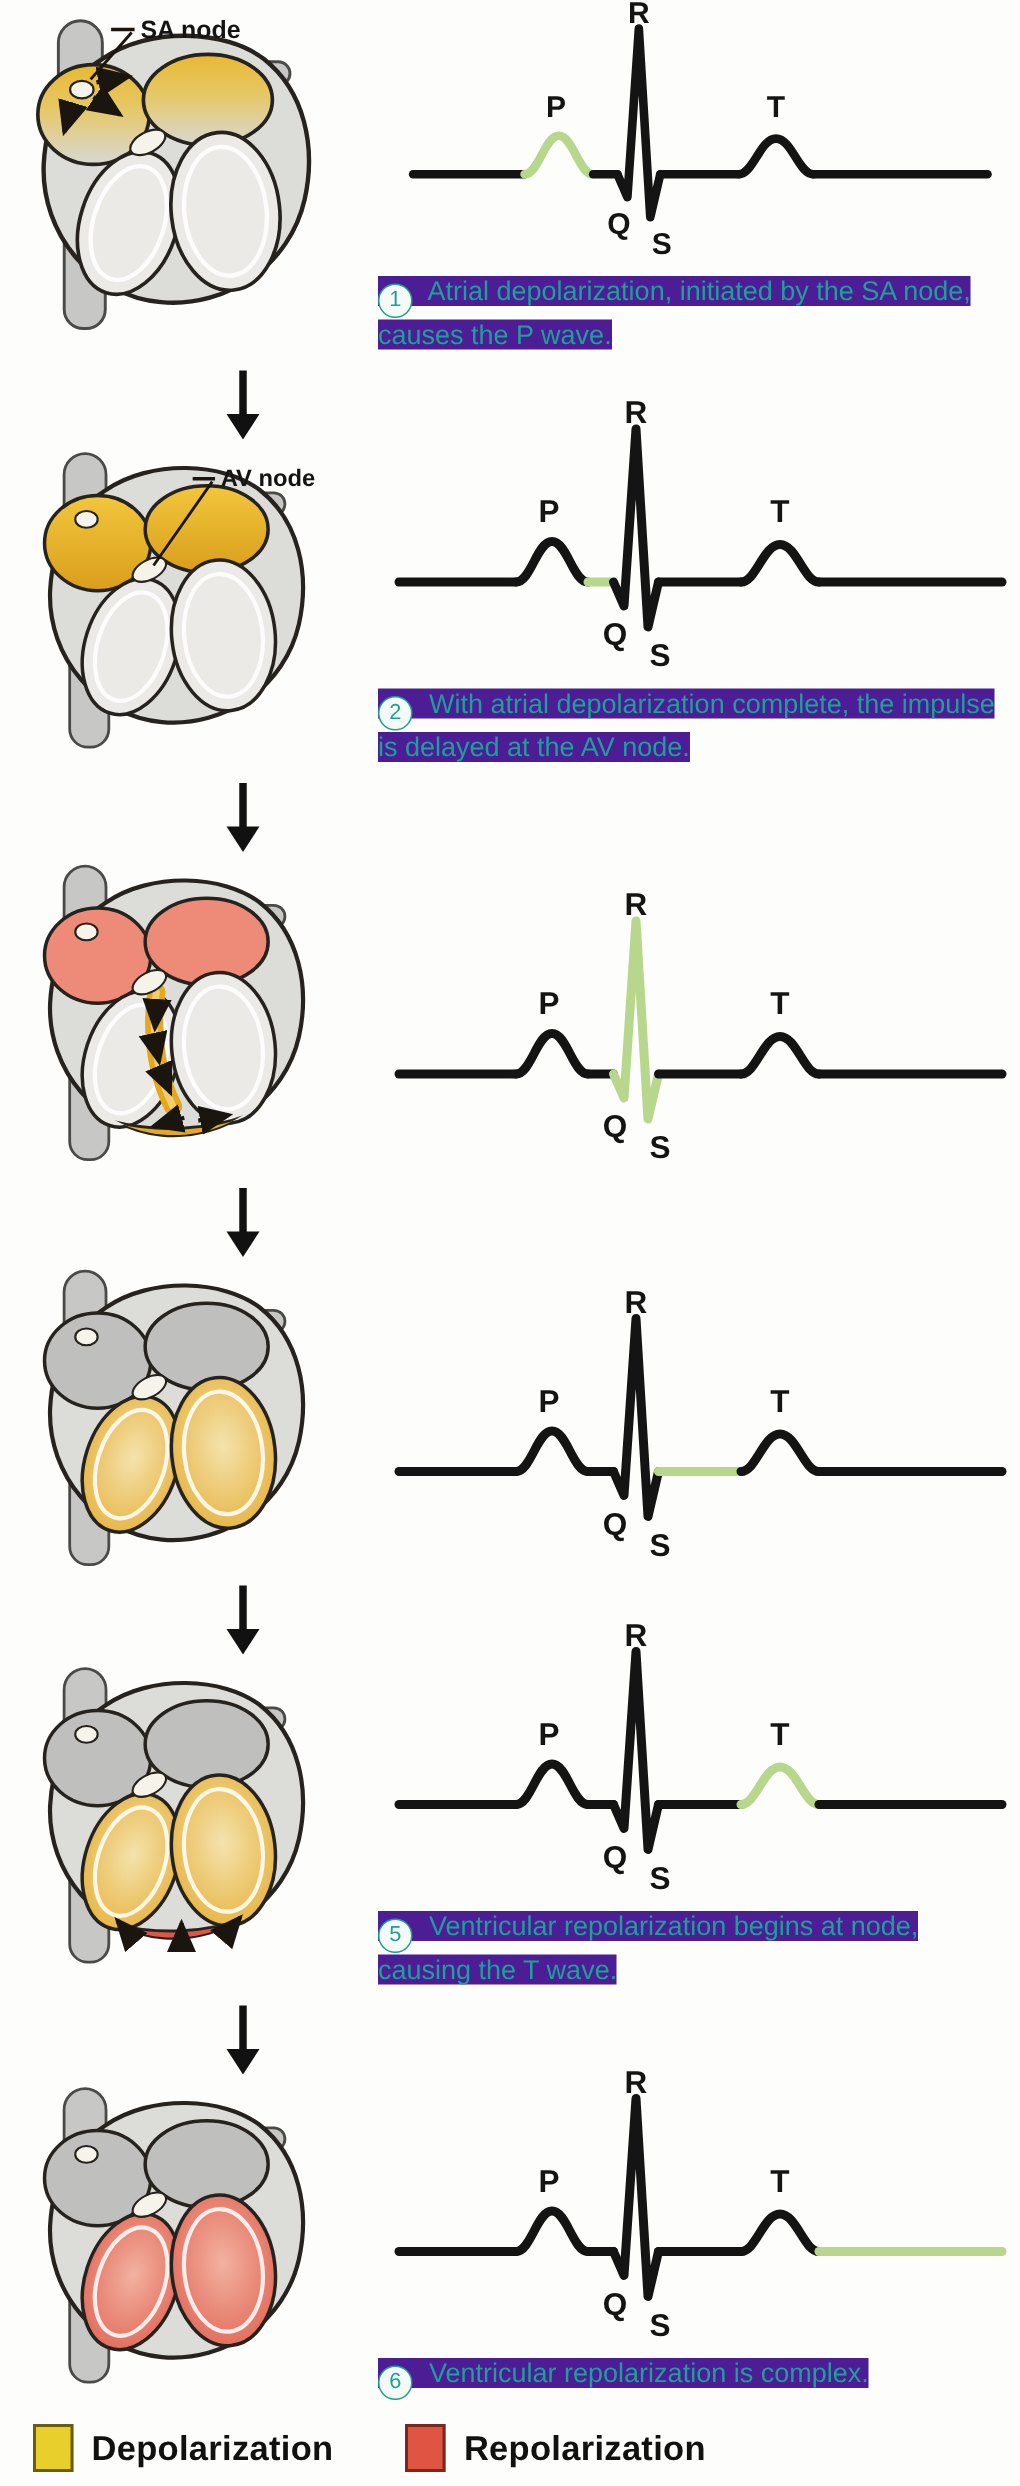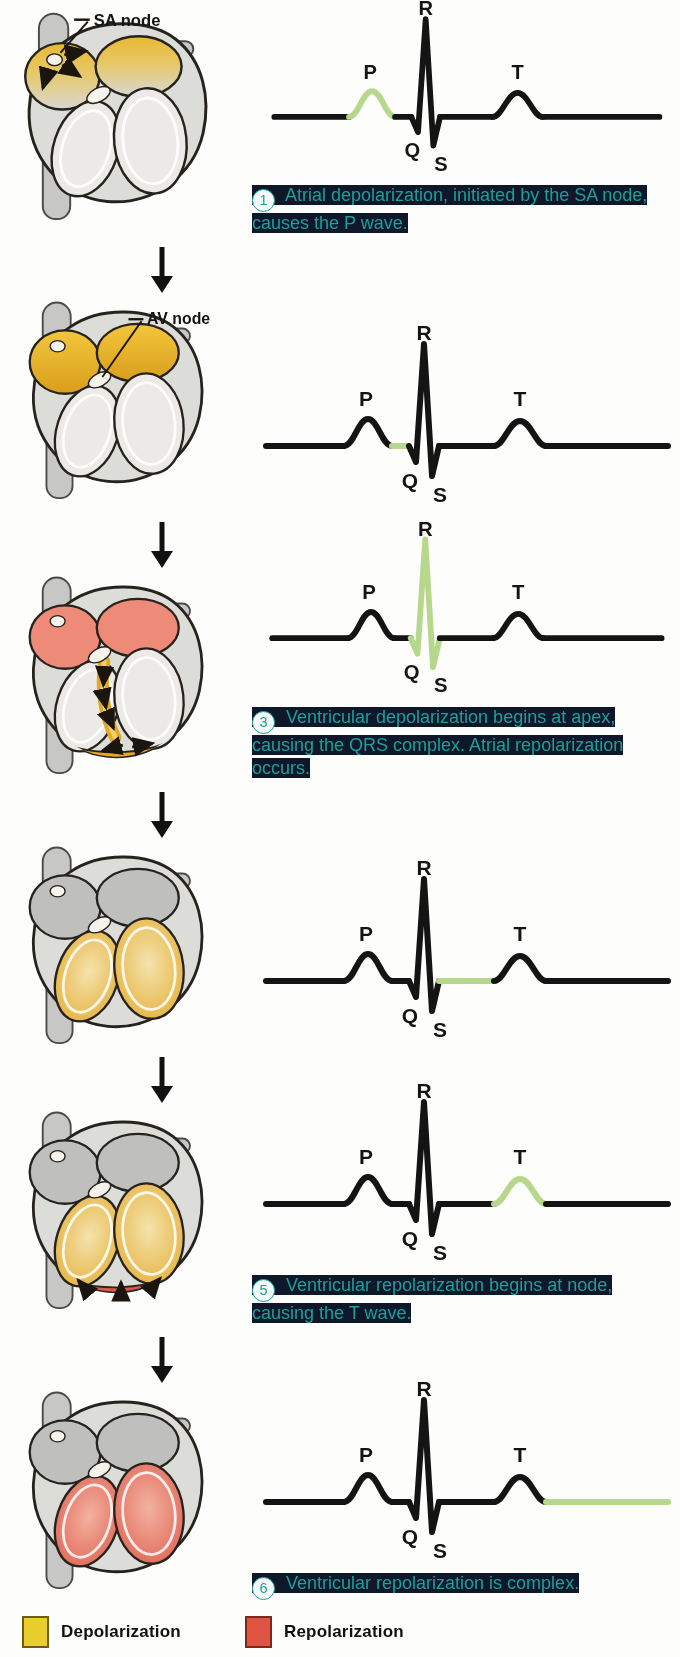--- a/index.html
+++ b/index.html
@@ -19,32 +19,32 @@
   .panel:nth-child(5){ height:280px; }
   .panel:nth-child(6){ height:275px; }
   .heart-col { flex:0 0 250px; width:250px; display:flex; flex-direction:column; align-items:flex-start; }
   .arrow-wrap { margin-left:142px; height:50px; }
   .heart-svg { margin-left:2px; }
   .right-col { flex:1; display:flex; flex-direction:column; justify-content:flex-end; padding:0 4px 4px 2px; }
   .ecg-svg { margin-bottom:6px; }
   .caption {
     font-size:18px; line-height:1.28; color:#1d9f9a; margin-bottom:6px; max-width:424px;
   }
-  .cap-hl { background:#0f172a; box-decoration-break:clone; }
+  .cap-hl { background:#4c1d95; box-decoration-break:clone; }
   .num {
     display:inline-flex; width:23px; height:23px; border:1.7px solid #1d9f9a; border-radius:50%;
     align-items:center; justify-content:center; font-size:14.5px; color:#1d9f9a;
     margin-right:6px; vertical-align:-4px; background:#f4faf5;
   }
   .legend { height:47px; display:flex; align-items:flex-start; padding:6px 0 0 22px; }
   .legend-item { display:flex; align-items:center; }
-  .legend-item + .legend-item { margin-left:64px; }
+  .legend-item + .legend-item { margin-left:48px; }
   .swatch { display:inline-block; width:27px; height:32px; margin-right:12px; border:2px solid #6b5c10; }
   .swatch.rep { border-color:#7c271c; }
-  .legend-label { font-size:17px; color:#111; font-weight:bold; letter-spacing:0.2px; }
+  .legend-label { font-size:23px; color:#111; font-weight:bold; letter-spacing:0.2px; }
 </style>
 </head>
 <body>
 
 <div class="page">
   <div class="panels" id="panels">
   <div class="panel">
     <div class="heart-col">
       <div class="arrow-wrap" style="height: 6px; margin-left: 0px;"></div>
       <svg class="heart-svg" width="238" height="215" viewBox="0 0 240 220" preserveAspectRatio="xMidYMin meet">
@@ -179,20 +179,21 @@
             <path d="M157,122 L164,138 L172,20 L180,152 L187,122" fill="none" stroke="#141414" stroke-width="6" stroke-linecap="round" stroke-linejoin="round"></path>
             <path d="M187,122 L242,122" fill="none" stroke="#141414" stroke-width="6" stroke-linecap="round" stroke-linejoin="round"></path>
             <path d="M242,122 C252,122 257,97 268,97 C279,97 284,122 294,122" fill="none" stroke="#141414" stroke-width="6" stroke-linecap="round" stroke-linejoin="round"></path>
             <path d="M294,122 L416,122" fill="none" stroke="#141414" stroke-width="6" stroke-linecap="round" stroke-linejoin="round"></path>
             <text x="114" y="82" font-size="21" font-weight="bold" fill="#141414" text-anchor="middle">P</text>
             <text x="158" y="164" font-size="21" font-weight="bold" fill="#141414" text-anchor="middle">Q</text>
             <text x="172" y="16" font-size="21" font-weight="bold" fill="#141414" text-anchor="middle">R</text>
             <text x="188" y="178" font-size="21" font-weight="bold" fill="#141414" text-anchor="middle">S</text>
             <text x="268" y="82" font-size="21" font-weight="bold" fill="#141414" text-anchor="middle">T</text>
           </svg>
+      <p class="caption"><span class="cap-hl"><span class="num">2</span><span class="cap-text"> With atrial depolarization complete, the impulse is delayed at the AV node.</span></span></p>
     </div>
   </div>
 
   <div class="panel">
     <div class="heart-col">
       <div class="arrow-wrap"><svg width="40" height="48" viewBox="0 0 40 48">
       <line x1="20" y1="2" x2="20" y2="33" stroke="#111" stroke-width="5"></line>
       <polygon points="9,31 31,31 20,48" fill="#111"></polygon>
             </svg></div>
       <svg class="heart-svg" width="238" height="205" viewBox="0 0 240 220" preserveAspectRatio="xMidYMin meet">
@@ -256,21 +257,20 @@
             <path d="M157,122 L164,138 L172,20 L180,152 L187,122" fill="none" stroke="#b7d88c" stroke-width="6" stroke-linecap="round" stroke-linejoin="round"></path>
             <path d="M187,122 L242,122" fill="none" stroke="#141414" stroke-width="6" stroke-linecap="round" stroke-linejoin="round"></path>
             <path d="M242,122 C252,122 257,97 268,97 C279,97 284,122 294,122" fill="none" stroke="#141414" stroke-width="6" stroke-linecap="round" stroke-linejoin="round"></path>
             <path d="M294,122 L416,122" fill="none" stroke="#141414" stroke-width="6" stroke-linecap="round" stroke-linejoin="round"></path>
             <text x="114" y="82" font-size="21" font-weight="bold" fill="#141414" text-anchor="middle">P</text>
             <text x="158" y="164" font-size="21" font-weight="bold" fill="#141414" text-anchor="middle">Q</text>
             <text x="172" y="16" font-size="21" font-weight="bold" fill="#141414" text-anchor="middle">R</text>
             <text x="188" y="178" font-size="21" font-weight="bold" fill="#141414" text-anchor="middle">S</text>
             <text x="268" y="82" font-size="21" font-weight="bold" fill="#141414" text-anchor="middle">T</text>
           </svg>
-      <p class="caption"><span class="cap-hl"><span class="num">3</span><span class="cap-text"> Ventricular depolarization begins at apex, causing the QRS complex. Atrial repolarization occurs.</span></span></p>
     </div>
   </div>
 
   <div class="panel">
     <div class="heart-col">
       <div class="arrow-wrap"><svg width="40" height="48" viewBox="0 0 40 48">
       <line x1="20" y1="2" x2="20" y2="33" stroke="#111" stroke-width="5"></line>
       <polygon points="9,31 31,31 20,48" fill="#111"></polygon>
             </svg></div>
       <svg class="heart-svg" width="238" height="205" viewBox="0 0 240 220" preserveAspectRatio="xMidYMin meet">

